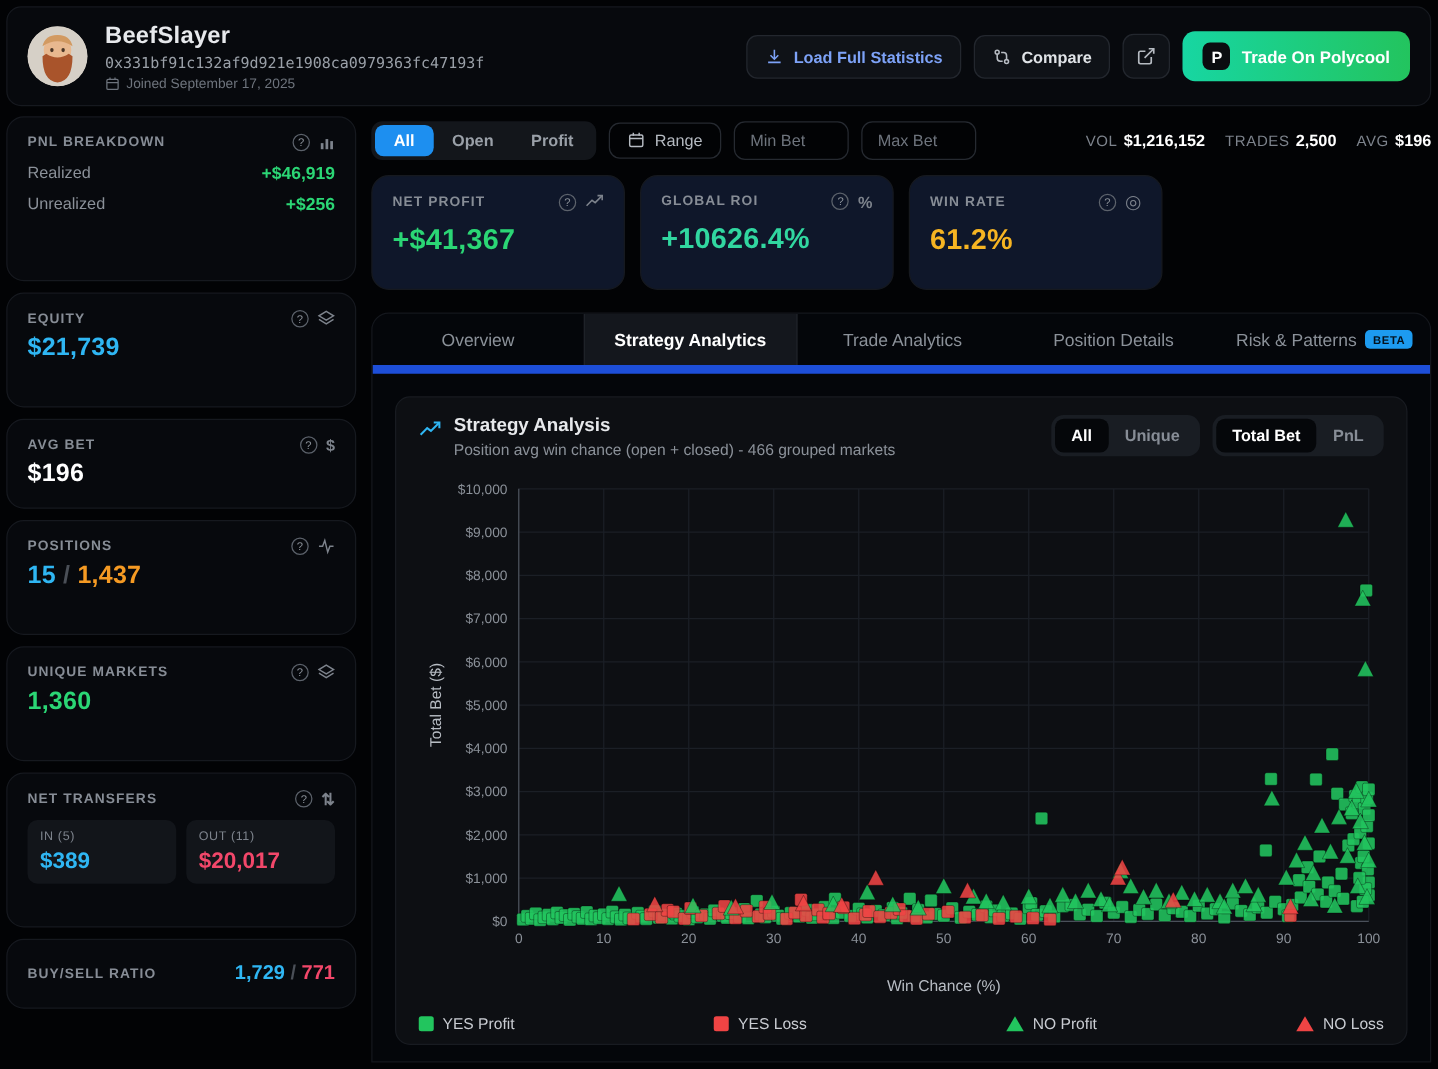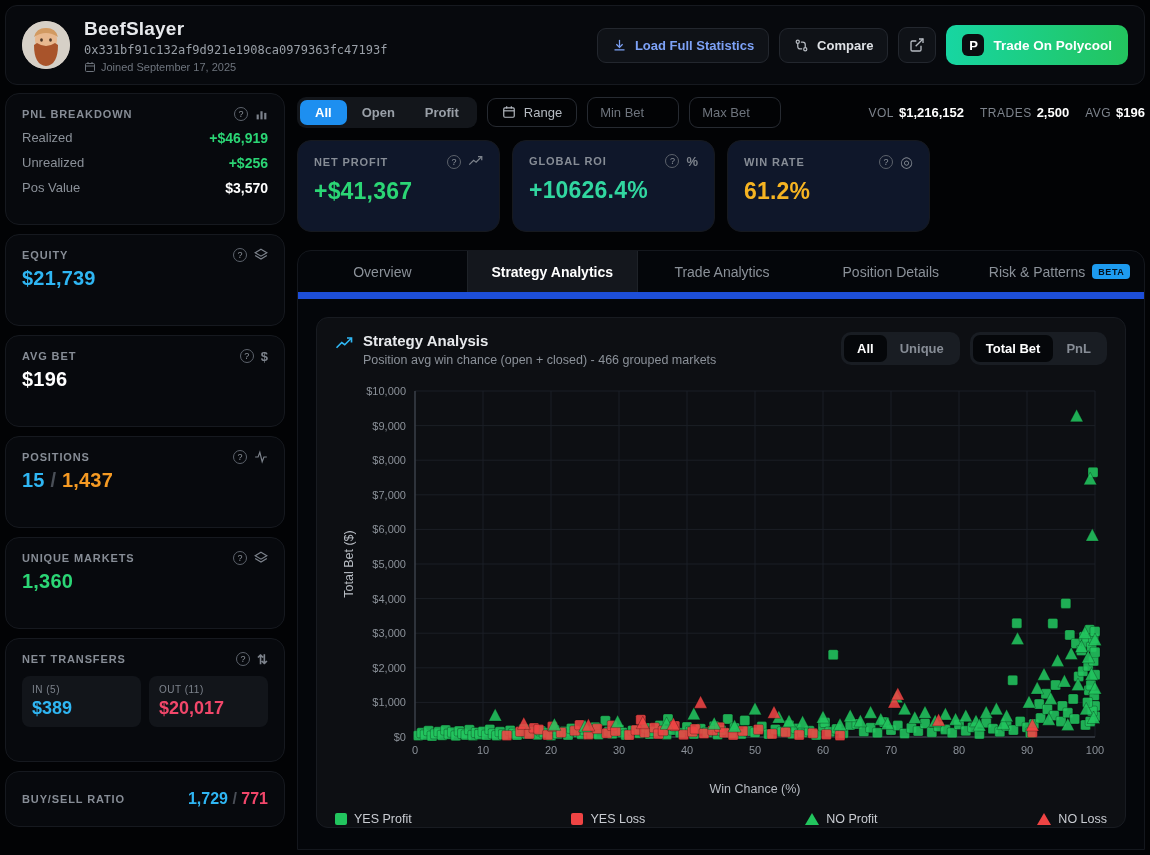--- a/index.html
+++ b/index.html
@@ -123,21 +123,21 @@
   }
   .tabs { display:flex; height:48px; border-bottom:7px solid #1d4ed8; }
   .tab {
     flex:1; display:flex; align-items:center; justify-content:center; gap:7px;
     font-size:14px; color:#8b9199; cursor:pointer;
   }
   .tab.active { background:#14171d; color:#fff; font-weight:700; border-left:1px solid #1e2228; border-right:1px solid #1e2228; }
   .beta-badge { background:#1d9bf0; color:#04121d; font-size:9px; font-weight:800; letter-spacing:.06em; padding:2.5px 6px; border-radius:4px; }
 
   .panel-content { padding:18px; }
-  .chart-card { background:#0d0f13; border:1px solid #181b21; border-radius:12px; padding:14px 18px 1px 18px; }
+  .chart-card { background:#0d0f13; border:1px solid #181b21; border-radius:12px; padding:14px 18px 9px 18px; }
   .chart-head { display:flex; align-items:flex-start; }
   .chart-title-wrap { display:flex; gap:10px; }
   .chart-title { font-size:15px; font-weight:800; }
   .chart-sub { font-size:12.5px; color:#8b9199; margin-top:4px; }
   .chart-toggles { margin-left:auto; display:flex; gap:10px; }
   .toggle-group { display:flex; background:#191d23; border-radius:10px; padding:3px; }
   .tg-opt { padding:6px 13px; font-size:13px; font-weight:600; color:#878d96; border-radius:7px; cursor:pointer; }
   .tg-opt.active { background:#05070a; color:#fff; font-weight:700; }
 
   .chart-wrap { margin-top:10px; }
@@ -224,41 +224,37 @@
         </span>
       </div>
       <div class="pnl-row">
         <span class="lbl">Realized</span>
         <span class="val green">+$46,919</span>
       </div>
       <div class="pnl-row">
         <span class="lbl">Unrealized</span>
         <span class="val green">+$256</span>
       </div>
-      <div class="pnl-row">
-        <span class="lbl">Pos Value</span>
-        <span class="val white">$3,570</span>
-      </div>
     </div>
 
     <div class="card" style="height:92px">
       <div class="card-head">
         <span class="card-label">EQUITY</span>
         <span class="card-icons">
           <span class="q-icon"></span>
           <svg class="icon" width="14" height="14" viewBox="0 0 24 24" fill="none" stroke="#7d838c" stroke-width="2">
               <polygon points="12 2 22 8 12 14 2 8"></polygon>
               <polyline points="2 13 12 19 22 13"></polyline>
             </svg>
         </span>
       </div>
       <div class="big-val cyan">$21,739</div>
     </div>
 
-    <div class="card" style="height:92px">
+    <div class="card" style="height:72px">
       <div class="card-head">
         <span class="card-label">AVG BET</span>
         <span class="card-icons">
           <span class="q-icon"></span>
           <span class="glyph glyph-dollar"></span>
         </span>
       </div>
       <div class="big-val white">$196</div>
     </div>
 

